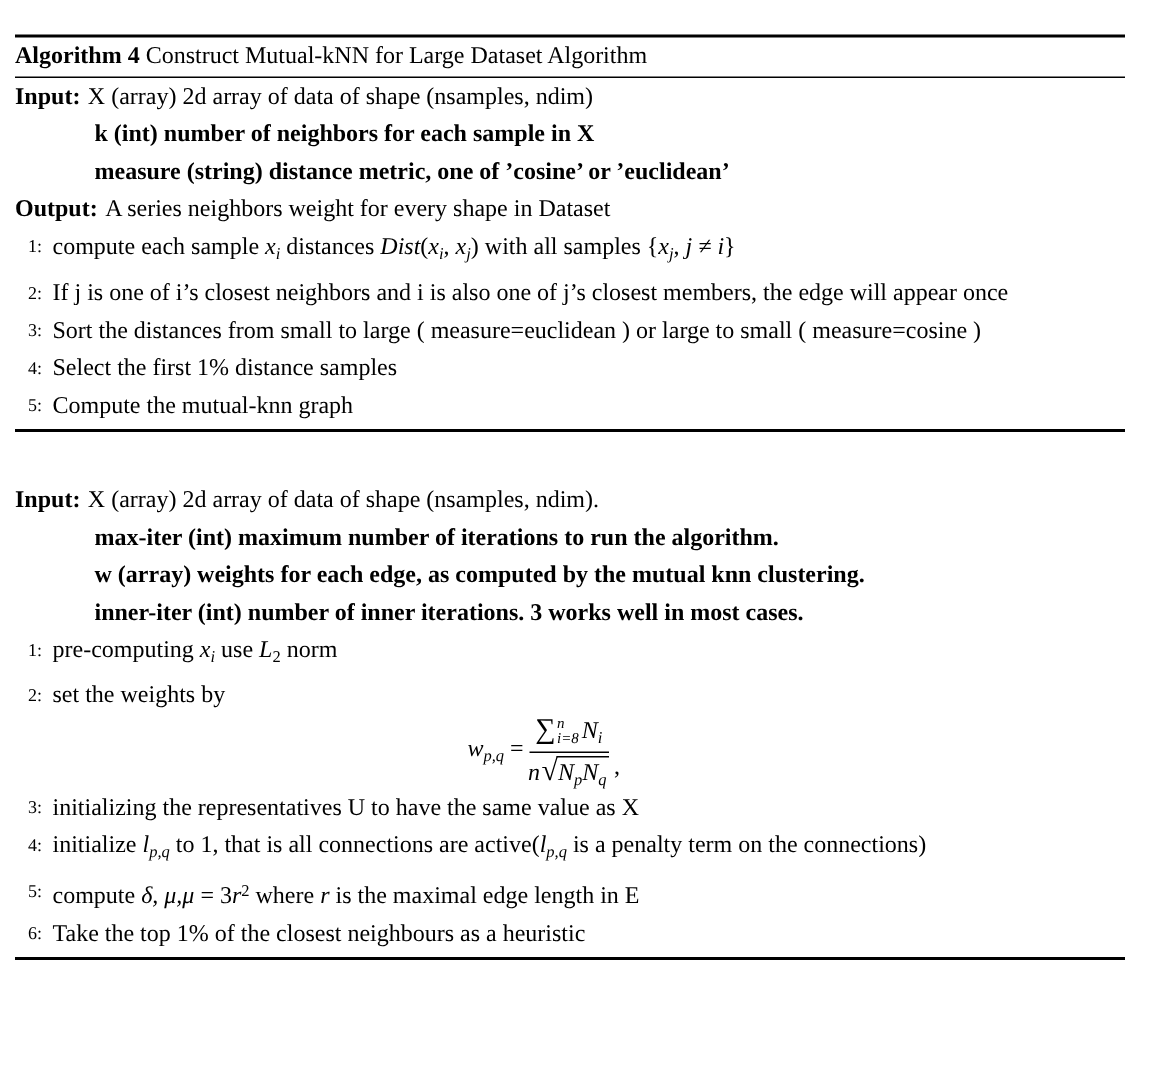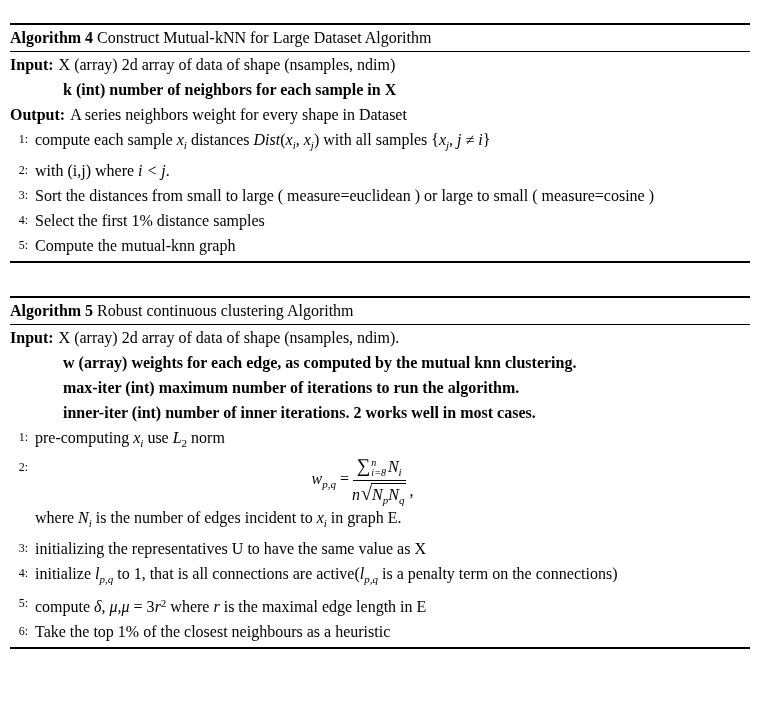--- a/index.html
+++ b/index.html
@@ -65,35 +65,36 @@
 </head>
 <body>
 
 <div class="page">
     <div class="algo">
       <div class="algo-header"><span class="bd">Algorithm 4</span><span> Construct Mutual-kNN for Large Dataset Algorithm</span></div>
       <div class="algo-body">
         <div class="io">
           <div class="line"><span class="io-label">Input:</span><span class="">X (array) 2d array of data of shape (nsamples, ndim)</span></div>
           <div class="line cont"><span class="">k (int) number of neighbors for each sample in X</span></div>
+          <div class="line cont"><span class="">measure (string) distance metric, one of ’cosine’ or ’euclidean’</span></div>
         </div>
         <div class="io">
           <div class="line"><span class="io-label">Output:</span><span class="">A series neighbors weight for every shape in Dataset</span></div>
         </div>
         <div class="steps">
           <div class="step">
             <div class="snum">1:</div>
             <div class="sbody">
               <div class="line"><span class="">compute each sample </span><span class="it">x</span><span class="sb">i</span><span class=""> distances </span><span class="it">Dist</span><span class="">(</span><span class="it">x</span><span class="sb">i</span><span class="">, </span><span class="it">x</span><span class="sb">j</span><span class="">) with all samples {</span><span class="it">x</span><span class="sb">j</span><span class="">, </span><span class="it">j ≠ i</span><span class="">}</span></div>
             </div>
           </div>
           <div class="step">
             <div class="snum">2:</div>
             <div class="sbody">
-              <div class="line"><span class="">with (i,j) where </span><span class="it">i &lt; j</span><span class="">.</span></div>
+              <div class="line"><span class="">If j is one of i’s closest neighbors and i is also one of j’s closest members, the edge will appear once</span></div>
             </div>
           </div>
           <div class="step">
             <div class="snum">3:</div>
             <div class="sbody">
               <div class="line"><span class="">Sort the distances from small to large ( measure=euclidean ) or large to small ( measure=cosine )</span></div>
             </div>
           </div>
           <div class="step">
             <div class="snum">4:</div>
@@ -104,53 +105,52 @@
           <div class="step">
             <div class="snum">5:</div>
             <div class="sbody">
               <div class="line"><span class="">Compute the mutual-knn graph</span></div>
             </div>
           </div>
         </div>
       </div>
     </div>
     <div class="algo">
-      <div class="algo-header"><span class="bd">Algorithm 5</span><span> Robust continuous clustering Algorithm</span></div>
       <div class="algo-body">
         <div class="io">
           <div class="line"><span class="io-label">Input:</span><span class="">X (array) 2d array of data of shape (nsamples, ndim).</span></div>
+          <div class="line cont"><span class="">max-iter (int) maximum number of iterations to run the algorithm.</span></div>
           <div class="line cont"><span class="">w (array) weights for each edge, as computed by the mutual knn clustering.</span></div>
-          <div class="line cont"><span class="">max-iter (int) maximum number of iterations to run the algorithm.</span></div>
-          <div class="line cont"><span class="">inner-iter (int) number of inner iterations. 2 works well in most cases.</span></div>
+          <div class="line cont"><span class="">inner-iter (int) number of inner iterations. 3 works well in most cases.</span></div>
         </div>
         <div class="steps">
           <div class="step">
             <div class="snum">1:</div>
             <div class="sbody">
               <div class="line"><span class="">pre-computing </span><span class="it">x</span><span class="sb">i</span><span class=""> use </span><span class="it">L</span><span class="sb rm">2</span><span class=""> norm</span></div>
             </div>
           </div>
           <div class="step">
             <div class="snum">2:</div>
             <div class="sbody">
+              <div class="line"><span class="">set the weights by</span></div>
               <div class="formula-line">
                 <span class="grp"><span class="it">w</span><span class="sb">p,q</span><span class=""> = </span></span>
                 <span class="frac">
                   <span class="fnum"><span class="big">∑</span><span class="supsub">
                       <span>n</span>
                       <span>i=8</span>
                     </span><span class="it">N</span><span class="sb">i</span></span>
                   <span class="fden"><span class="it">n</span><span class="sqrt">
                       <span class="rad">√</span>
                       <span class="radicand"><span class="it">N</span><span class="sb">p</span><span class="it">N</span><span class="sb">q</span></span>
                     </span></span>
                 </span>
                 <span class="grp"><span class="">,</span></span>
               </div>
-              <div class="line"><span class="">where </span><span class="it">N</span><span class="sb">i</span><span class=""> is the number of edges incident to </span><span class="it">x</span><span class="sb">i</span><span class=""> in graph E.</span></div>
             </div>
           </div>
           <div class="step">
             <div class="snum">3:</div>
             <div class="sbody">
               <div class="line"><span class="">initializing the representatives U to have the same value as X</span></div>
             </div>
           </div>
           <div class="step">
             <div class="snum">4:</div>

